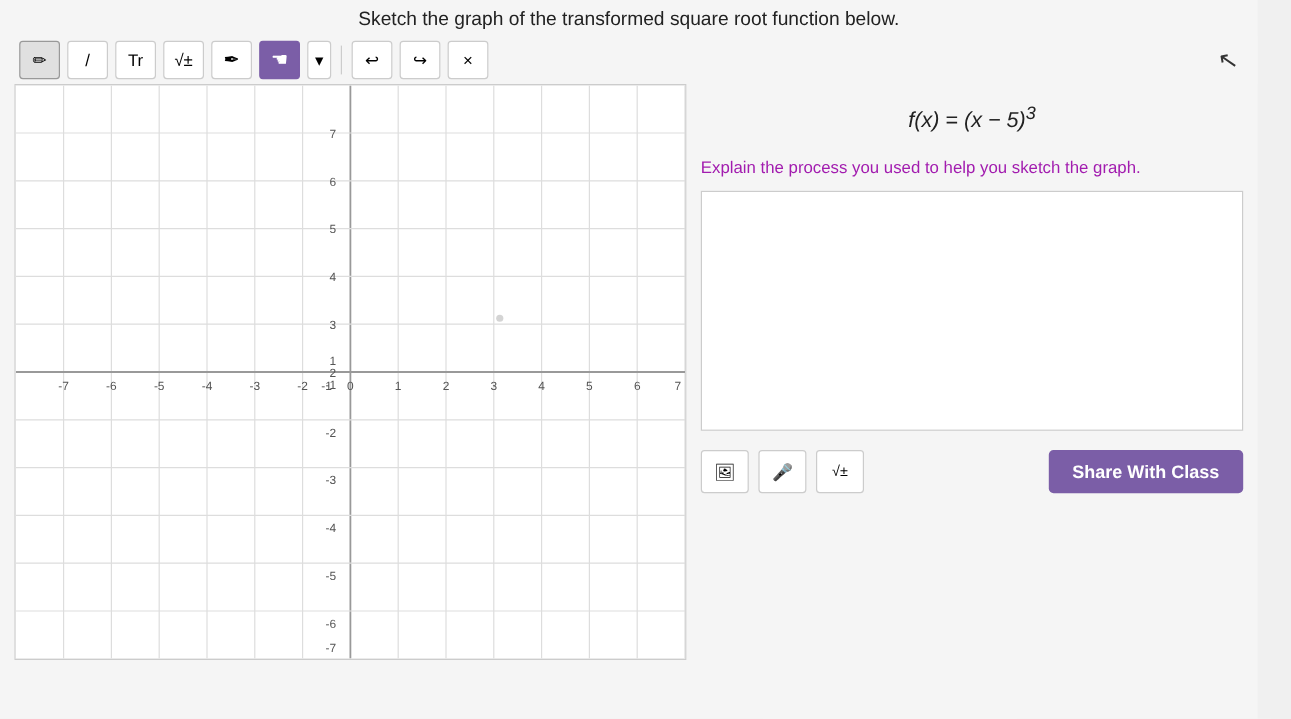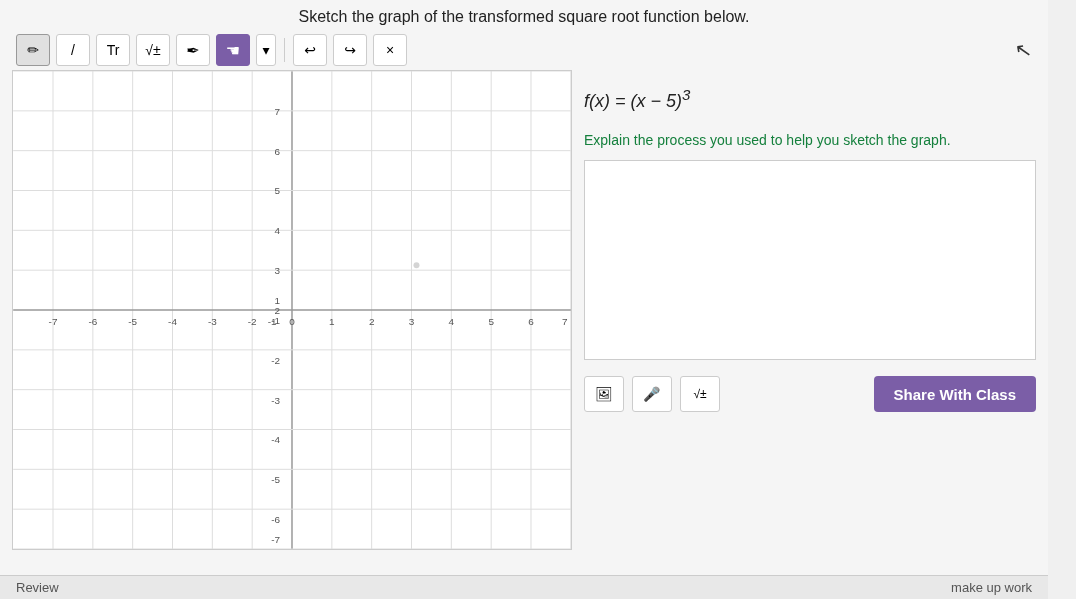--- a/index.html
+++ b/index.html
@@ -100,21 +100,21 @@
     .right-panel {
       flex: 1;
       display: flex;
       flex-direction: column;
       gap: 12px;
       padding-top: 4px;
     }
 
     .explain-label {
       font-size: 14px;
-      color: #15803d;
+      color: #a21caf;
       margin-top: 8px;
     }
 
     .text-area-box {
       background: white;
       border: 1px solid #ccc;
       flex: 1;
       min-height: 160px;
       max-height: 200px;
       resize: none;
@@ -289,21 +289,21 @@
           <text x="480" y="255" class="axis-label" text-anchor="middle">5</text>
           <text x="520" y="255" class="axis-label" text-anchor="middle">6</text>
           <text x="554" y="255" class="axis-label" text-anchor="middle">7</text>
 
           <circle cx="405" cy="195" r="3" fill="#aaa" opacity="0.5"></circle>
         </svg>
       </div>
     </div>
 
     <div class="right-panel">
-      <div style="font-size:18px; color:#222; font-style:italic; margin-top:12px;">
+      <div style="font-size:18px; color:#222; font-style:italic; margin-top:12px;text-align:center;">
         <i>f</i>(<i>x</i>) = (<i>x</i> − 5)<sup>3</sup>
       </div>
 
       <div class="explain-label">Explain the process you used to help you sketch the graph.</div>
 
       <textarea class="text-area-box" placeholder="" style=""></textarea>
 
       <div class="answer-toolbar">
         <button class="answer-btn" title="Insert image">
           <span>🖼</span>
@@ -312,17 +312,13 @@
           <span>🎤</span>
         </button>
         <button class="answer-btn" title="Math input">
           <span style="font-size:12px;">√±</span>
         </button>
         <button class="share-btn">Share With Class</button>
       </div>
     </div>
   </div>
 
-  <div class="bottom-bar">
-    <span style="cursor:pointer; color:#555;">Review</span>
-    <span style="cursor:pointer; color:#555;">make up work</span>
-  </div>
 </div>
 
 </body></html>

